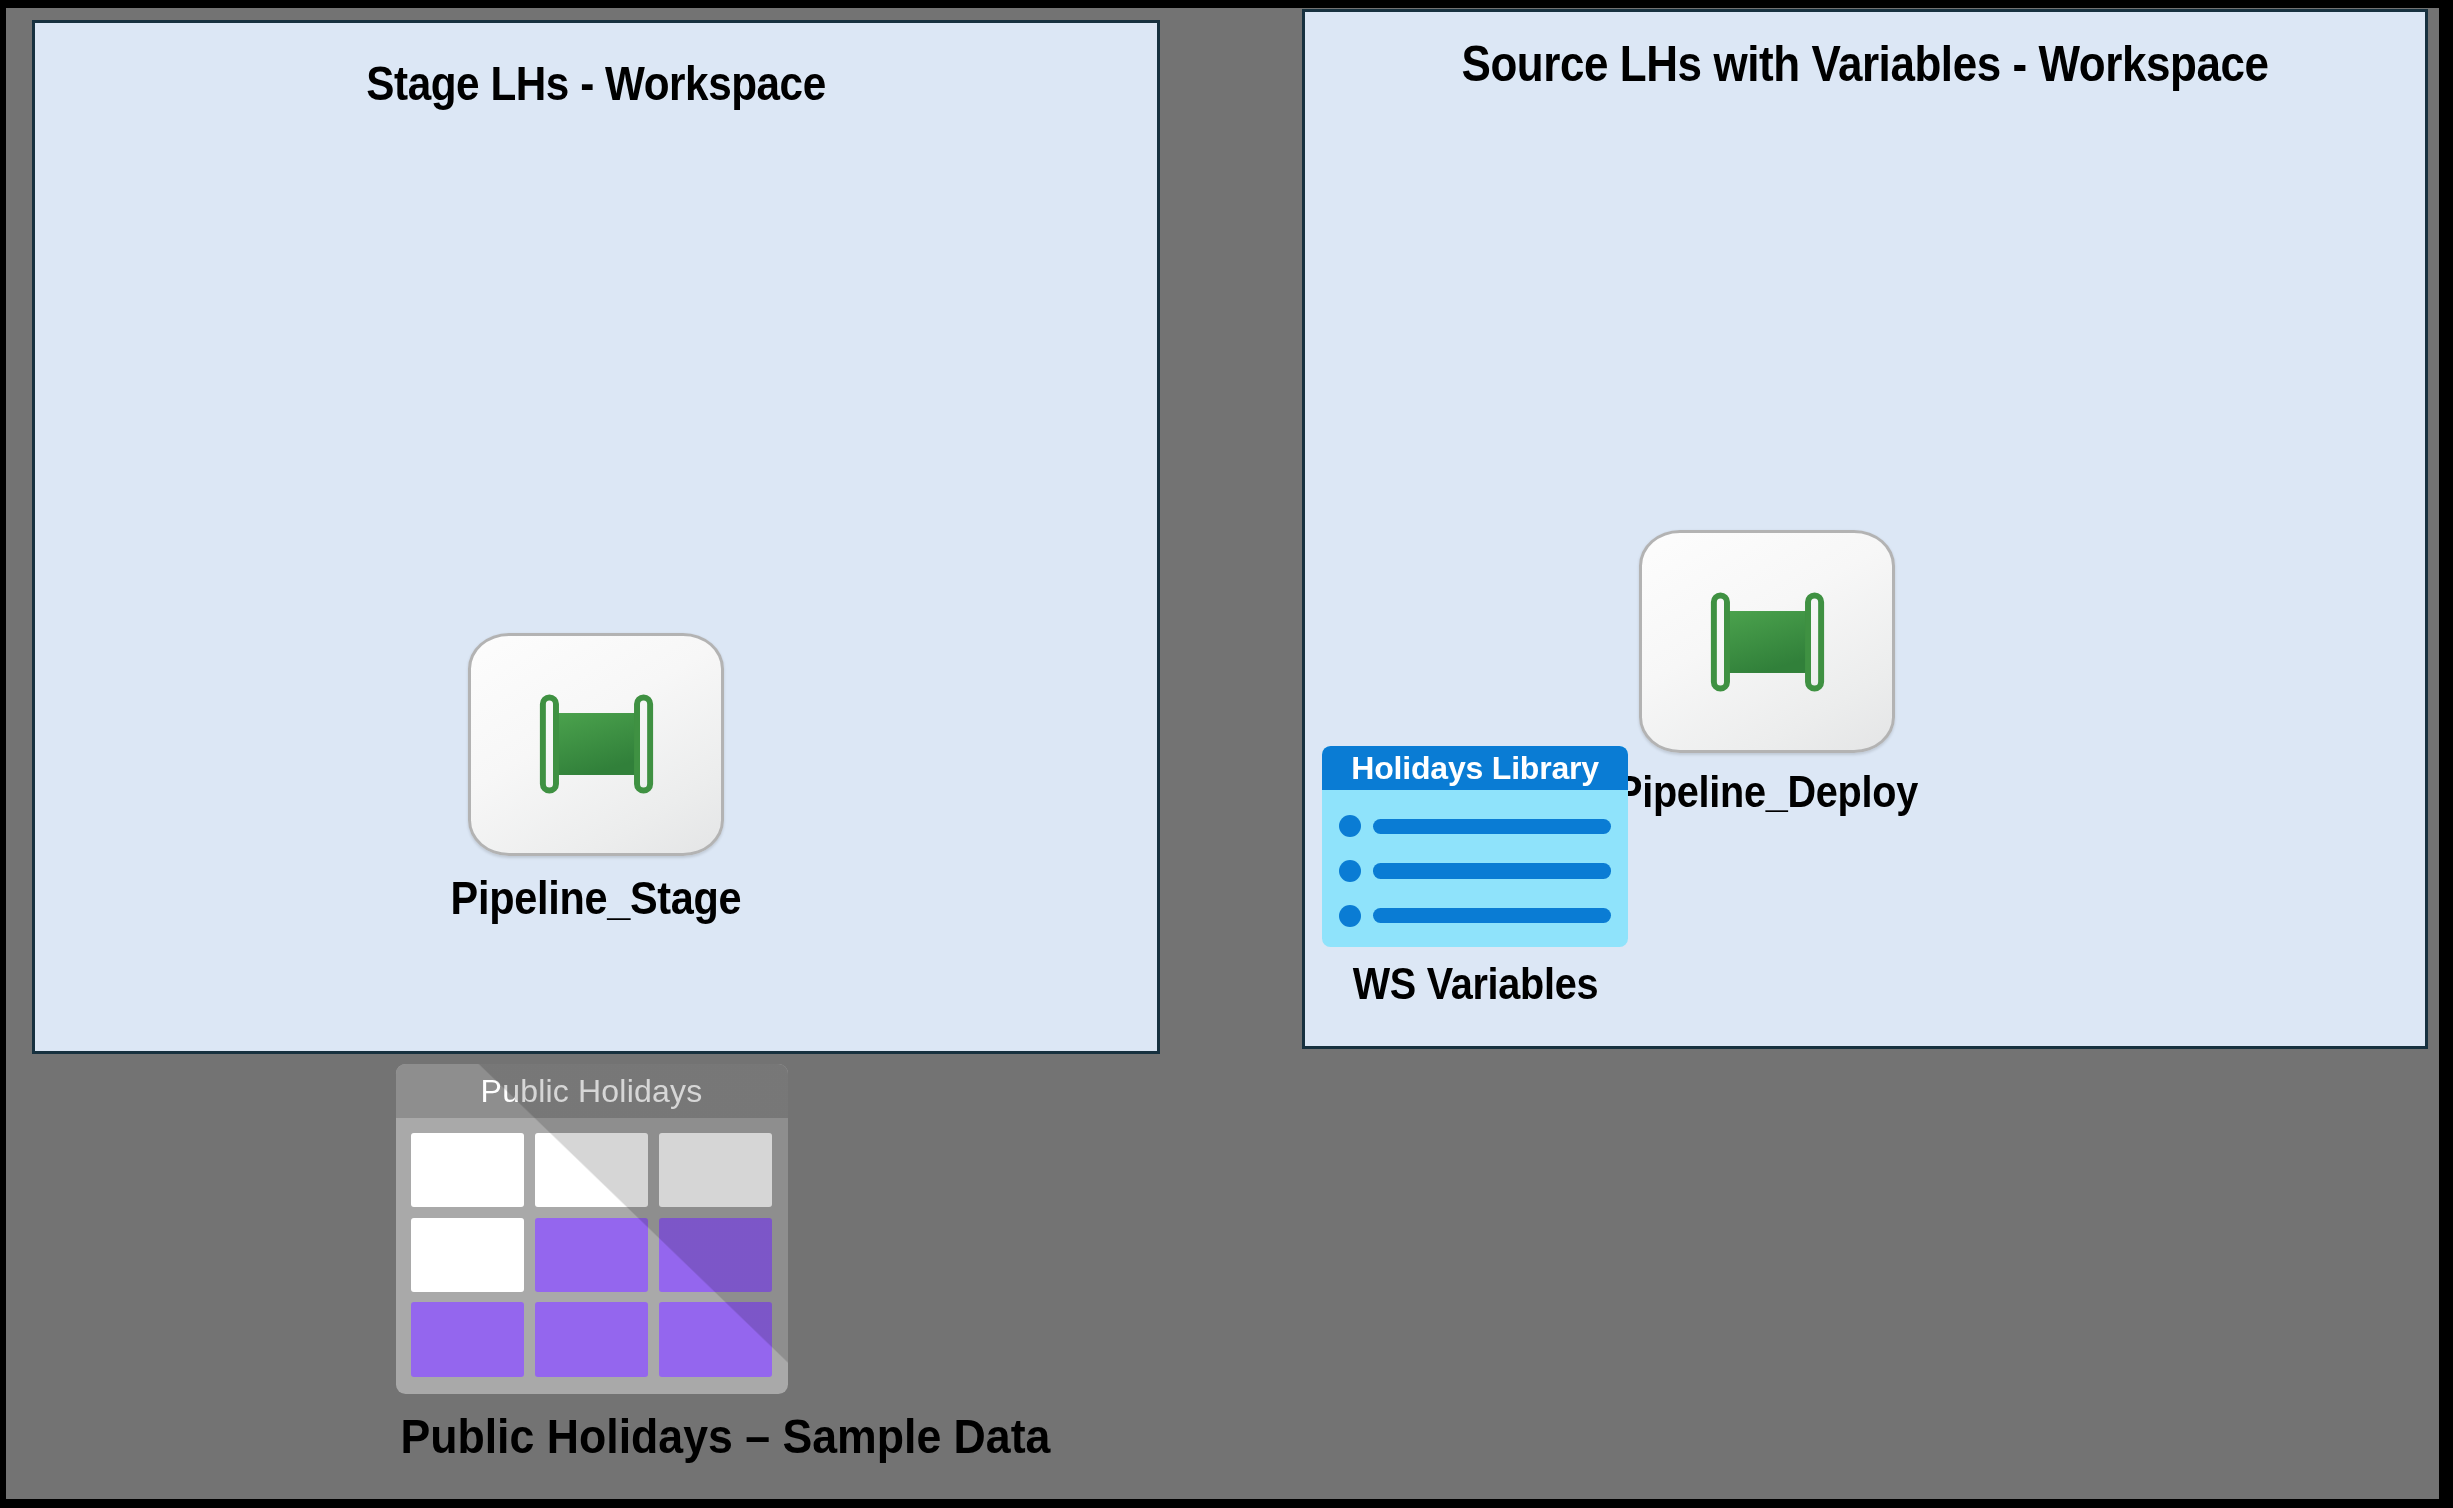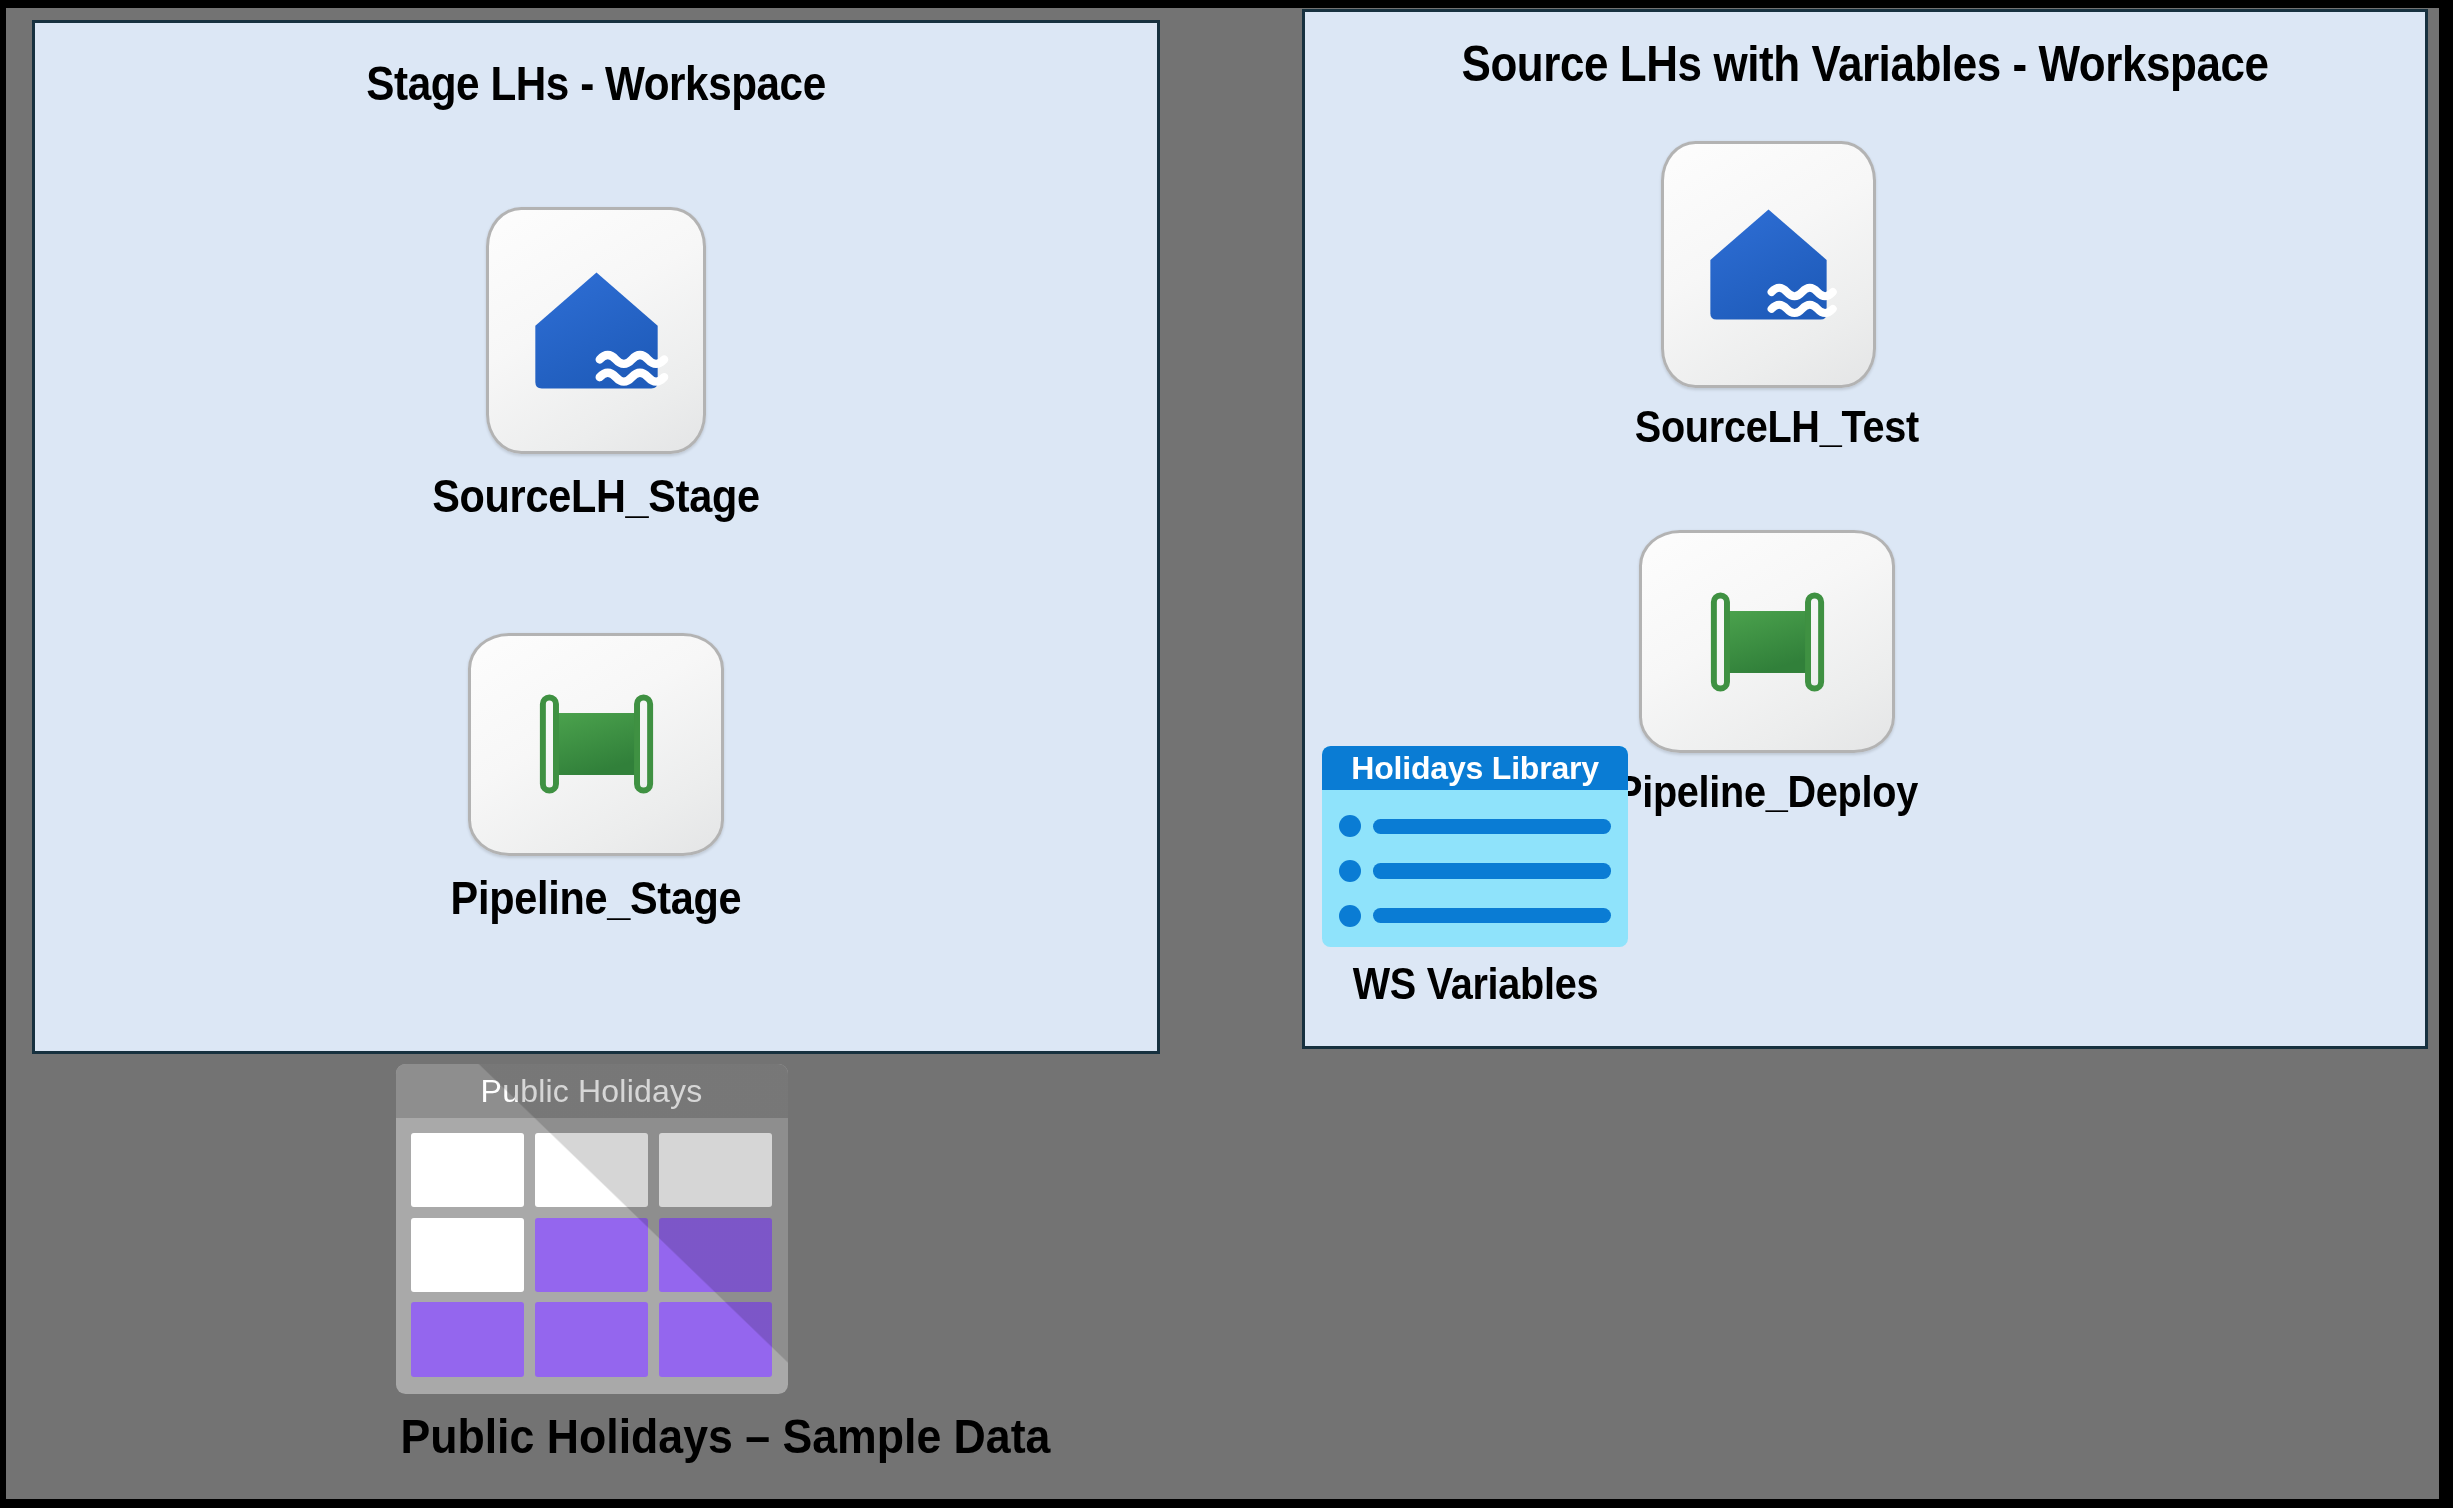--- a/index.html
+++ b/index.html
@@ -171,41 +171,20 @@
   }
 </style>
 </head>
 <body>
 
 <div id="canvas">
 
   <div class="workspace" id="ws-stage">
     <div class="ws-title">Stage LHs - Workspace</div>
 
-    <div class="artifact" style="left:0;right:0;top:184px;">
-      <div class="tile" style="width:220px;height:247px;">
-        <svg class="lh-svg" width="161" height="161" viewBox="0 0 100 100">
-          <defs>
-            <linearGradient id="lhg1" x1="0" y1="0" x2="0.55" y2="1">
-              <stop offset="0%" stop-color="#2f6fd6"></stop>
-              <stop offset="100%" stop-color="#1f5cbb"></stop>
-            </linearGradient>
-          </defs>
-          <path d="M50 14 L88 47 L88 82 Q88 86 84 86 L16 86 Q12 86 12 82 L12 47 Z" fill="url(#lhg1)"></path>
-          <g stroke="#ffffff" stroke-width="5.2" fill="none" stroke-linecap="round">
-            <path d="M52 68 q5 -5.5 10 0 q5 5.5 10 0 q5 -5.5 10 0 q5 5.5 10 0"></path>
-            <path d="M52 79 q5 -5.5 10 0 q5 5.5 10 0 q5 -5.5 10 0 q5 5.5 10 0"></path>
-          </g>
-          <g fill="#2b6cd4">
-            <path d="M52 63 q5 -5.5 10 0 q5 5.5 10 0 q5 -5.5 10 0 q5 5.5 10 0 l0 2 q-5 5.5 -10 0 q-5 -5.5 -10 0 q-5 5.5 -10 0 q-5 -5.5 -10 0 Z" opacity="0"></path>
-          </g>
-        </svg>
-      </div>
-      <div class="artifact-label" style="font-size:46px;margin-top:15.3px;">SourceLH_Stage</div>
-    </div>
 
     <div class="artifact" style="left:0;right:0;top:610px;">
       <div class="tile" style="width:256px;height:223px;">
         <svg class="pl-svg" width="143" height="124" viewBox="0 0 120 104">
           <defs>
             <linearGradient id="plg1" x1="0" y1="0" x2="0.4" y2="1">
               <stop offset="0%" stop-color="#4ba24d"></stop>
               <stop offset="100%" stop-color="#31803a"></stop>
             </linearGradient>
           </defs>
@@ -215,32 +194,20 @@
         </svg>
       </div>
       <div class="artifact-label" style="font-size:46px;margin-top:15.3px;">Pipeline_Stage</div>
     </div>
   </div>
 
   <div class="workspace" id="ws-source">
     <div class="ws-title">Source LHs with Variables - Workspace</div>
 
 
-    <div class="artifact" style="left:315px;top:129px;width:296px;">
-      <div class="tile" style="width:215px;height:247px;">
-        <svg class="lh-svg" width="153" height="153" viewBox="0 0 100 100">
-          <path d="M50 14 L88 47 L88 82 Q88 86 84 86 L16 86 Q12 86 12 82 L12 47 Z" fill="url(#lhg1)"></path>
-          <g stroke="#ffffff" stroke-width="5.2" fill="none" stroke-linecap="round">
-            <path d="M52 68 q5 -5.5 10 0 q5 5.5 10 0 q5 -5.5 10 0 q5 5.5 10 0"></path>
-            <path d="M52 79 q5 -5.5 10 0 q5 5.5 10 0 q5 -5.5 10 0 q5 5.5 10 0"></path>
-          </g>
-        </svg>
-      </div>
-      <div class="artifact-label" style="font-size:44px;margin-top:13.4px;">SourceLH_Test</div>
-    </div>
 
 
     <div class="artifact" style="left:266px;top:518px;width:392px;">
       <div class="tile" style="width:256px;height:223px;">
         <svg class="pl-svg" width="143" height="124" viewBox="0 0 120 104">
           <rect x="26" y="26" width="68" height="52" fill="url(#plg1)"></rect>
           <rect x="15" y="13" width="11" height="78" rx="5.5" fill="none" stroke="#3f9142" stroke-width="5"></rect>
           <rect x="94" y="13" width="11" height="78" rx="5.5" fill="none" stroke="#3f9142" stroke-width="5"></rect>
         </svg>
       </div>

